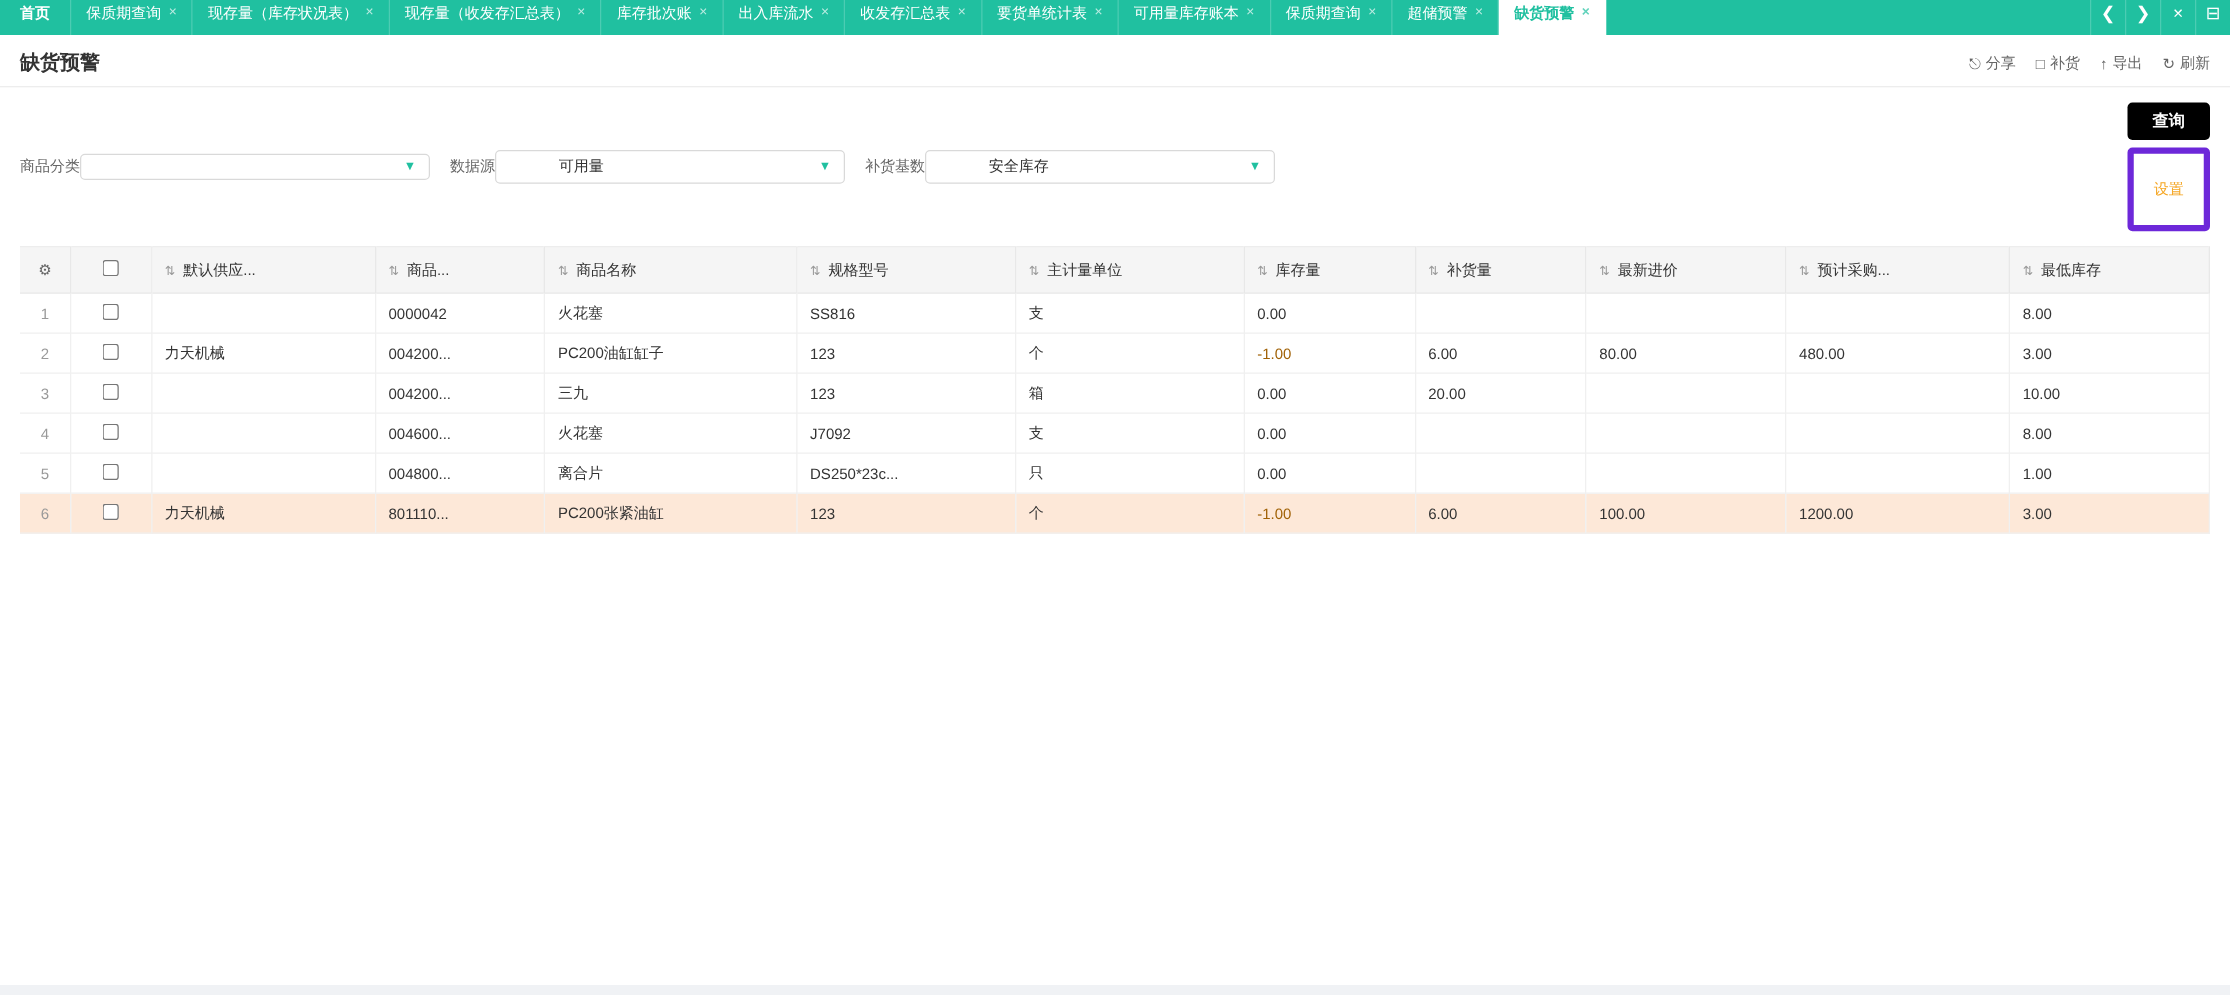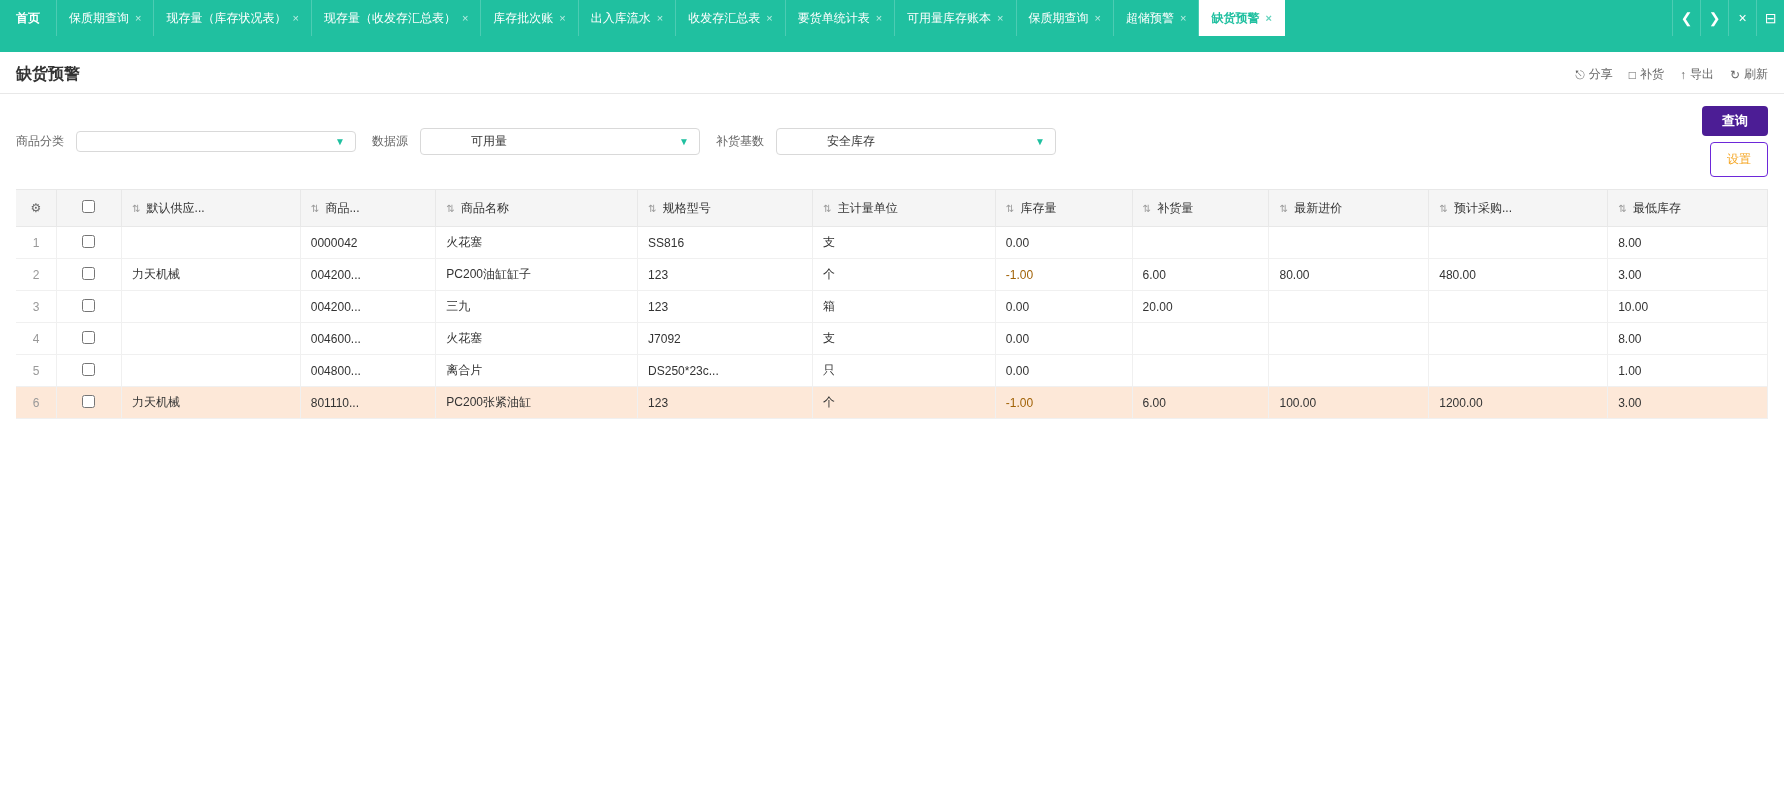--- a/index.html
+++ b/index.html
@@ -1,23 +1,23 @@
 <!DOCTYPE html>
 <html><head>
   <meta charset="utf-8">
   <style>
     * { margin: 0; padding: 0; box-sizing: border-box; }
     body { font-family: 'Microsoft YaHei', Arial, sans-serif; font-size: 12px; background: #f0f2f5; color: #333; width: 1784px; min-height: 796px; overflow-x: hidden; }
 
     
     .tab-bar {
       display: flex;
-      align-items: flex-start;
+      align-items: flex-end;
       background: #20c0a0;
-      height: 52px;
+      height: 28px;
       padding: 0;
       overflow: hidden;
       position: relative;
     }
     .tab-item {
       display: flex;
       align-items: center;
       padding: 0 12px;
       height: 36px;
       color: #fff;
@@ -100,21 +100,21 @@
       display: flex;
       align-items: center;
       padding: 12px 16px;
       background: #fff;
       gap: 16px;
       flex-wrap: wrap;
     }
     .filter-group {
       display: flex;
       align-items: center;
-      gap: 12px;
+      gap: 0;
     }
     .filter-label {
       color: #666;
       font-size: 12px;
       white-space: nowrap;
     }
     .filter-select {
       display: flex;
       align-items: center;
       border: 1px solid #d9d9d9;
@@ -143,35 +143,35 @@
 
     .filter-right {
       margin-left: auto;
       display: flex;
       flex-direction: column;
       gap: 6px;
       align-items: flex-end;
     }
 
     .btn-query {
-      background: #4c1d95;
+      background: #000000;
       color: #fff;
       border: none;
       border-radius: 4px;
       padding: 6px 20px;
       font-size: 13px;
       cursor: pointer;
       font-weight: bold;
     }
     .btn-settings {
       background: #fff;
       color: #f5a623;
-      border: 1px solid #6d28d9;
+      border: 5px solid #6d28d9;
       border-radius: 4px;
-      padding: 8px 16px;
+      padding: 20px 16px;
       font-size: 12px;
       cursor: pointer;
     }
 
     
     .table-container {
       padding: 0 16px;
       background: #fff;
     }
     table {

